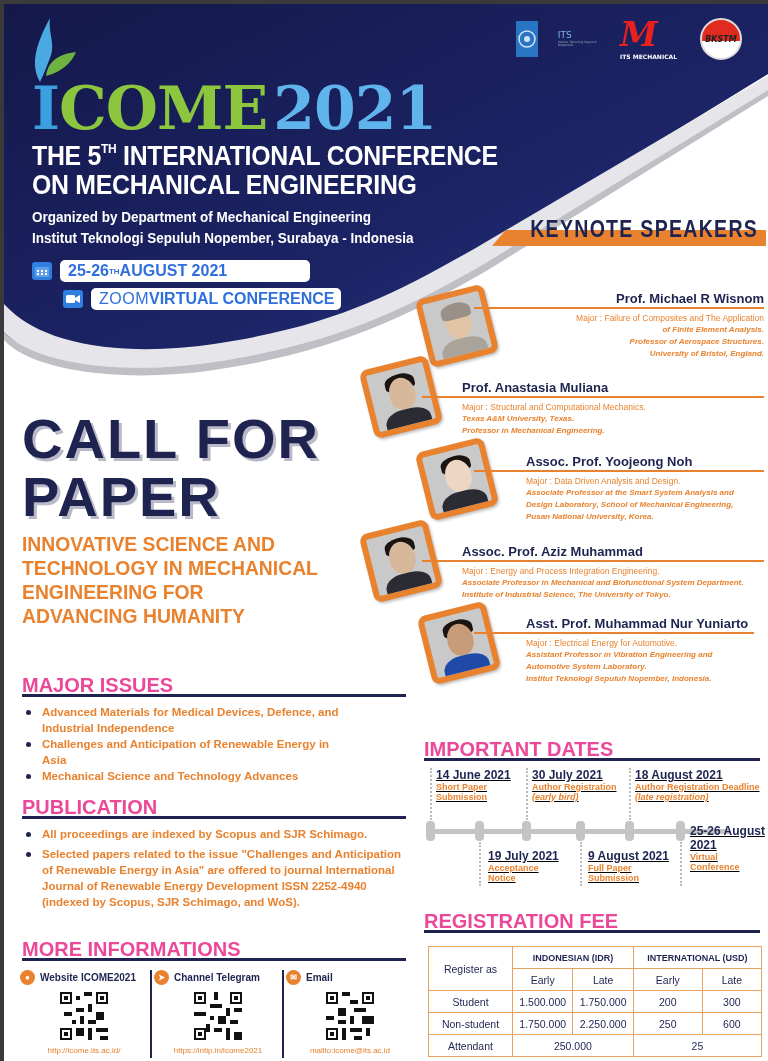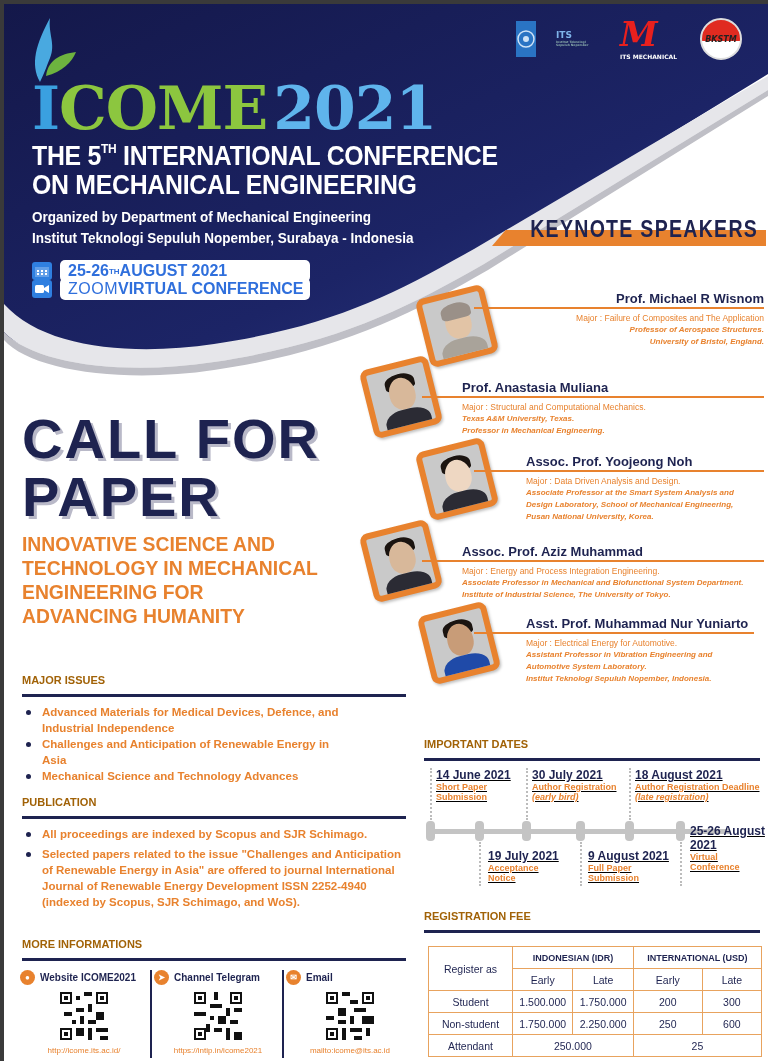--- a/index.html
+++ b/index.html
@@ -22,21 +22,21 @@
   .org-line { position: absolute; left: 28px; color: #fff; font-family: "Liberation Sans", sans-serif; font-weight: bold; font-size: 15px; white-space: nowrap; transform: scaleX(0.9); transform-origin: left; }
 
   .pill-row { position: absolute; left: 28px; display: flex; align-items: center; border-radius: 10px; }
   .pill-icon { width: 20px; height: 18px; border-radius: 3px; background: #2f7fe0; margin-right: 8px; display: flex; align-items: center; justify-content: center; }
   .pill { background: #fff; border-radius: 5px; height: 22px; width: 250px; padding-left: 8px; display: flex; align-items: center; color: #2f6fdc; font-family: "Liberation Sans", sans-serif; font-weight: bold; font-size: 16px; white-space: nowrap; }
   .pill sup { font-size: 8px; vertical-align: 7px; }
 
   .logos { position: absolute; top: 14px; left: 512px; display: flex; align-items: center; gap: 22px; }
   .logo-its { width: 82px; height: 36px; display: flex; align-items: center; }
   .logo-its .box { width: 30px; height: 36px; background: #2a74c4; display: flex; align-items: center; justify-content: center; }
-  .logo-its .txt { margin-left: 20px; color: #7fb4ea; font-size: 9px; font-weight: bold; line-height: 1.1; }
+  .logo-its .txt { margin-left: 20px; color: #7fb4ea; font-size: 9px; font-weight: normal; line-height: 1.1; }
   .logo-its .txt small { display: block; font-size: 3px; color: #8aa; }
   .logo-me { width: 58px; height: 42px; position: relative; }
   .logo-me .m { position: absolute; left: 0; top: -4px; color: #e8201e; font-family: "DejaVu Serif", serif; font-style: italic; font-weight: bold; font-size: 34px; letter-spacing: -4px; }
   .logo-me .cap { position: absolute; left: 0; bottom: 0; color: #fff; font-size: 6px; font-weight: bold; }
   .logo-bk { width: 42px; height: 42px; border-radius: 50%; background: linear-gradient(#e02b20 0 55%, #ffffff 55%); border: 2px solid #ddd; display: flex; align-items: center; justify-content: center; color: #222; font-size: 8px; font-weight: bold; font-style: italic; }
 
   .keynote-banner { position: absolute; left: 488px; top: 212px; width: 274px; height: 26px; }
   .keynote-banner .bar { position: absolute; left: 0; top: 14px; width: 274px; height: 16px; background: #e8822e; clip-path: polygon(5% 0, 100% 0, 100% 100%, 0 100%); }
   .keynote-banner .txt { position: absolute; right: 8px; top: 0; color: #1e2350; font-family: "Liberation Sans", sans-serif; font-weight: bold; font-size: 23px; letter-spacing: 1.5px; transform: scaleX(0.85); transform-origin: right; white-space: nowrap; }
 
@@ -48,21 +48,21 @@
   .speaker-info { position: absolute; }
   .speaker-name { color: #1e2350; font-family: "Liberation Sans", sans-serif; font-weight: bold; font-size: 13px; white-space: nowrap; padding-left: 52px; }
   .speaker-rule { height: 2px; background: #e8822e; margin: 1px 0 3px 0; }
   .speaker-line { color: #e8822e; font-family: "Liberation Sans", sans-serif; font-size: 8.5px; line-height: 12px; white-space: nowrap; padding-left: 52px; }
   .speaker-line.i { font-style: italic; font-weight: bold; font-size: 8px; }
 
   
   .cfp { position: absolute; left: 18px; top: 406px; color: #1e2350; font-family: "Liberation Sans", sans-serif; font-weight: bold; font-size: 56px; line-height: 58px; letter-spacing: 2px; text-shadow: 3px 3px 0 #b9b9c8; }
   .theme { position: absolute; left: 18px; top: 528px; color: #e8822e; font-family: "Liberation Sans", sans-serif; font-weight: bold; font-size: 21px; line-height: 24px; transform: scaleX(0.92); transform-origin: left; white-space: nowrap; }
 
-  .sec-title { position: absolute; color: #a16207; font-family: "Liberation Sans", sans-serif; font-weight: bold; font-size: 11px; white-space: nowrap; }
+  .sec-title { position: absolute; color: #ec4899; font-family: "Liberation Sans", sans-serif; font-weight: bold; font-size: 20px; white-space: nowrap; }
   .sec-rule { position: absolute; height: 3px; background: #1e2350; }
   .bullets { position: absolute; list-style: none; }
   .bullets li { position: relative; padding-left: 20px; color: #e8822e; font-family: "Liberation Sans", sans-serif; font-size: 11.5px; line-height: 16px; font-weight: bold; }
   .bullets li::before { content: ""; position: absolute; left: 4px; top: 6px; width: 5px; height: 5px; border-radius: 50%; background: #1e2350; }
   .bullets.pub li { margin-bottom: 4px; }
 
   
   .info-col { position: absolute; top: 966px; width: 128px; height: 90px; }
   .info-col .head { display: flex; align-items: center; gap: 5px; color: #1e2350; font-family: "Liberation Sans", sans-serif; font-weight: bold; font-size: 10px; white-space: nowrap; }
   .info-col .ic { width: 15px; height: 15px; border-radius: 50%; background: #e8822e; display: flex; align-items: center; justify-content: center; color: #fff; font-size: 8px; }
@@ -133,21 +133,21 @@
             <rect x="10" y="8" width="2" height="2"></rect>
           </g>
         </svg>
     </div>
     <div class="pill">
       <span>25-26</span>
         <sup>TH</sup>
         <span> AUGUST 2021</span>
     </div>
   </div>
-  <div class="pill-row" style="top:274px;">
+  <div class="pill-row" style="top:284px;margin-left:31px;">
     <div class="pill-icon">
       <svg width="14" height="10" viewBox="0 0 14 10">
           <rect x="0" y="1" width="9" height="8" rx="1.5" fill="#fff"></rect>
           <path d="M9 4 L14 1 V9 L9 6 Z" fill="#fff"></path>
         </svg>
     </div>
     <div class="pill">
       <span style="font-weight:normal;letter-spacing:0.5px;">ZOOM</span>
         <span> VIRTUAL CONFERENCE</span>
     </div>
@@ -177,20 +177,21 @@
 
   <div class="speaker-photo" style="left:418px; top:287px;">
       <div class="face" style="background:#e2c4a6;"></div>
       <div class="body" style="background:#a9a39a;"></div>
       <div class="hair" style="background:#9a9088;"></div>
     </div>
   <div class="speaker-info" style="left:470px; top:287px; width:290px;text-align:right;">
     <div class="speaker-name">Prof. Michael R Wisnom</div>
     <div class="speaker-rule"></div>
     <div class="speaker-line">Major : Failure of Composites and The Application</div>
+    <div class="speaker-line i">of Finite Element Analysis.</div>
     <div class="speaker-line i">Professor of Aerospace Structures.</div>
     <div class="speaker-line i">University of Bristol, England.</div>
   </div>
 
   <div class="speaker-photo" style="left:362px; top:358px;">
       <div class="hair"></div>
       <div class="face"></div>
       <div class="body"></div>
     </div>
   <div class="speaker-info" style="left:418px; top:376px; width:342px;">

